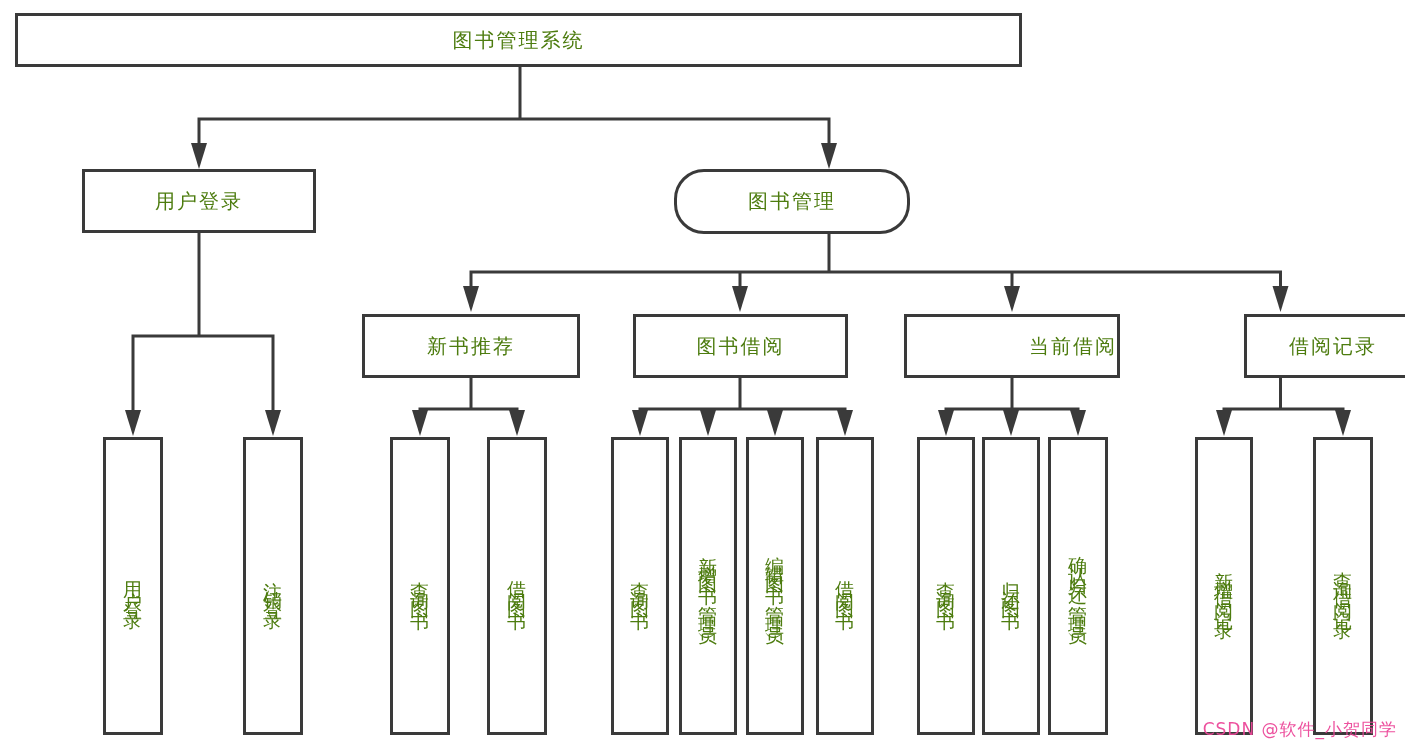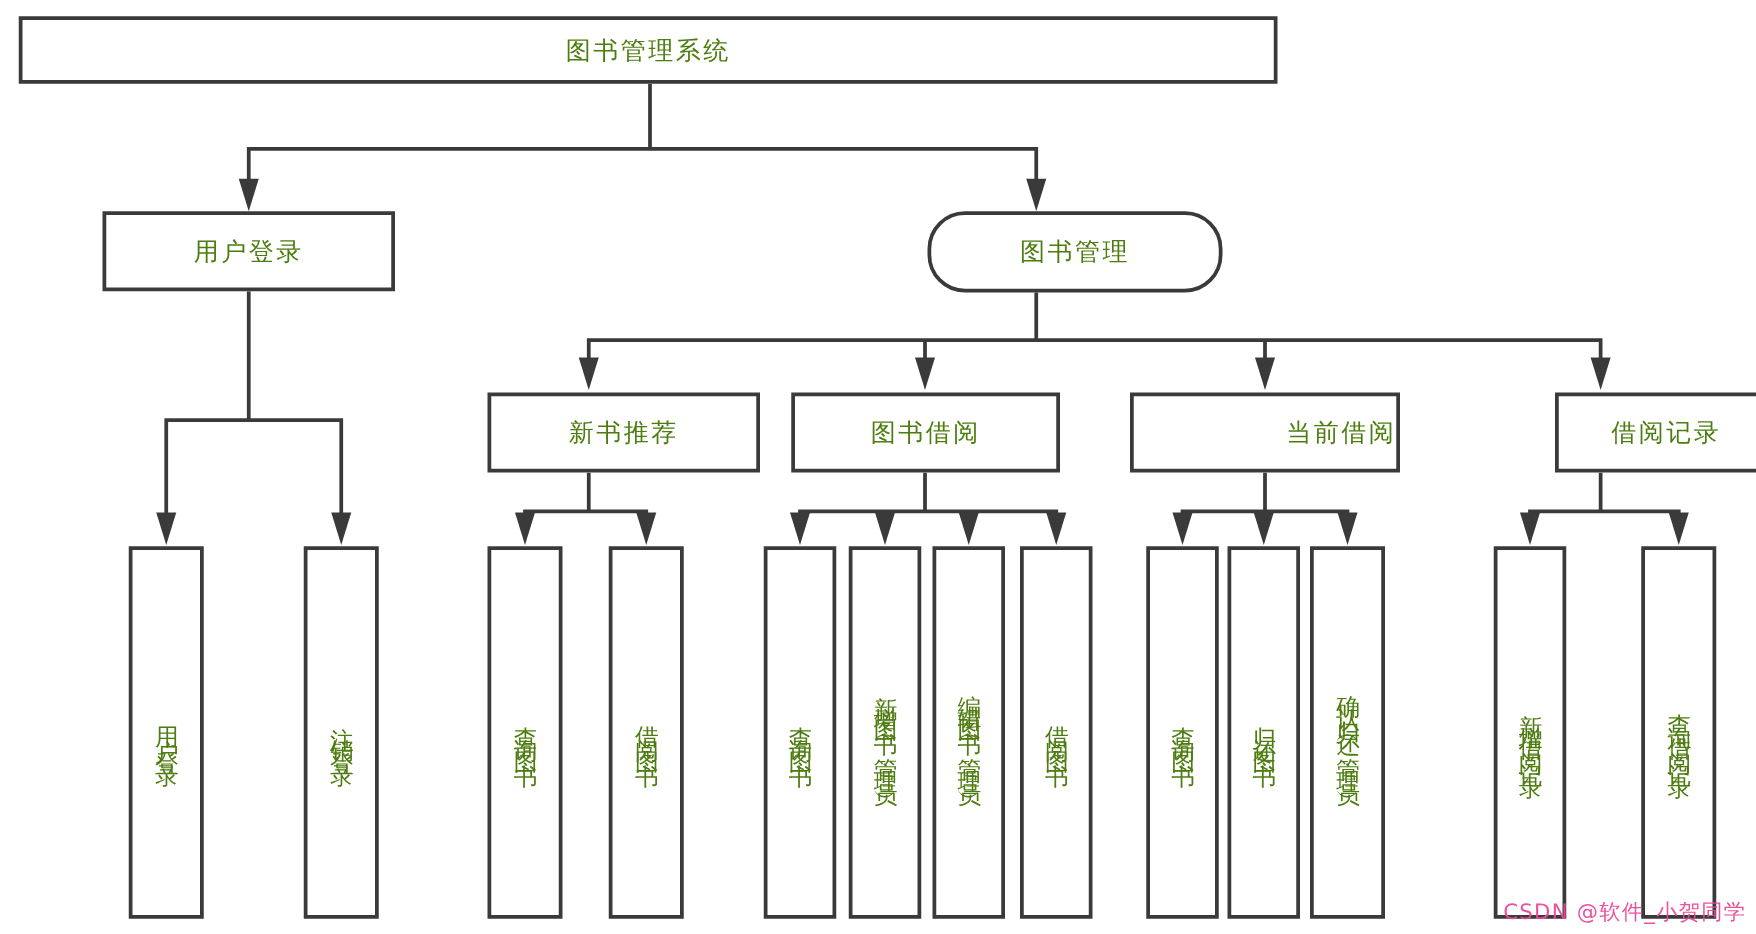--- a/index.html
+++ b/index.html
@@ -57,23 +57,23 @@
     font-size: 17px;
     color: #ec4899;
     letter-spacing: 1px;
     z-index: 10;
     opacity: 0.95;
     white-space: nowrap;
   }
   
   #n-root  { left: 15px;  top: 13px;  width: 1007px; height: 54px; }
   #n-login { left: 82px;  top: 169px; width: 234px;  height: 64px; }
-  #n-mgmt  { left: 742px; top: 169px; width: 236px;  height: 65px; border-radius: 30px; }
-
-  #n-l3-0 { left: 362px;  top: 314px; width: 218px; height: 64px; margin-left: 28px; }
+  #n-mgmt  { left: 674px; top: 169px; width: 236px;  height: 65px; border-radius: 30px; }
+
+  #n-l3-0 { left: 362px;  top: 314px; width: 218px; height: 64px; }
   #n-l3-1 { left: 633px;  top: 314px; width: 215px; height: 64px; }
   #n-l3-2 { left: 904px;  top: 314px; width: 216px; height: 64px; justify-content: flex-end; }
   #n-l3-3 { left: 1208px; top: 314px; width: 178px; height: 64px; margin-left: 36px; }
 
   #lf-a0 { left: 103px;  width: 60px; }
   #lf-a1 { left: 243px;  width: 60px; }
   #lf-b0 { left: 390px;  width: 60px; }
   #lf-b1 { left: 487px;  width: 60px; }
   #lf-c0 { left: 611px;  width: 58px; }
   #lf-c1 { left: 679px;  width: 58px; }

